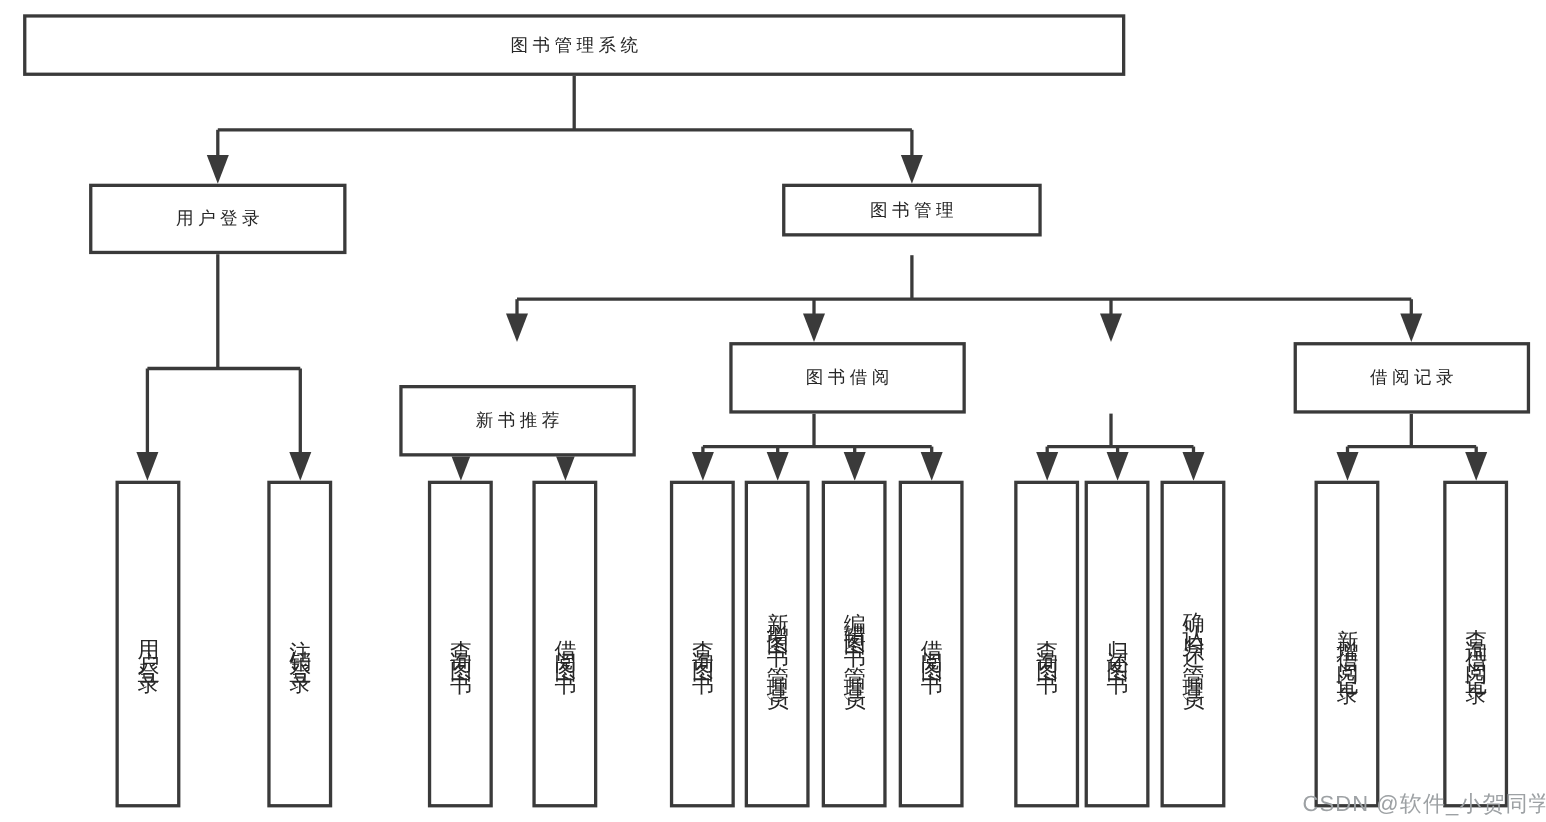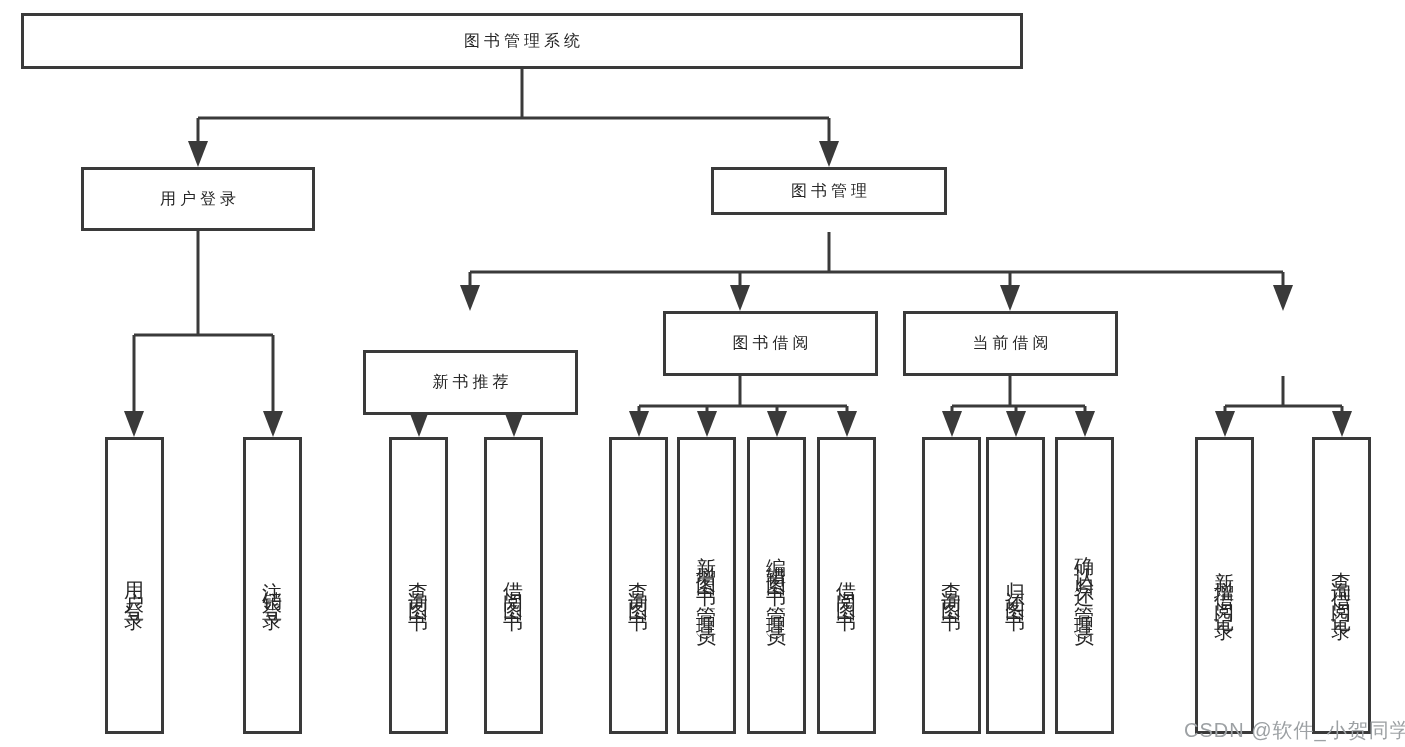--- a/index.html
+++ b/index.html
@@ -149,22 +149,22 @@
   <div class="node n-l2b">
     <span class="lbl">图书管理</span>
   </div>
 
   <div class="node n-l3a">
     <span class="lbl">新书推荐</span>
   </div>
   <div class="node n-l3b">
     <span class="lbl">图书借阅</span>
   </div>
-  <div class="node n-l3c">
-    <span class="lbl">当前借阅</span>
+  <div class="node n-l3d">
+    <span class="lbl">借阅记录</span>
   </div>
 
   <div class="node leaf lf-0">
     <span class="lbl">用户登录</span>
   </div>
   <div class="node leaf lf-1">
     <span class="lbl">注销登录</span>
   </div>
   <div class="node leaf lf-2">
     <span class="lbl">查询图书</span>

